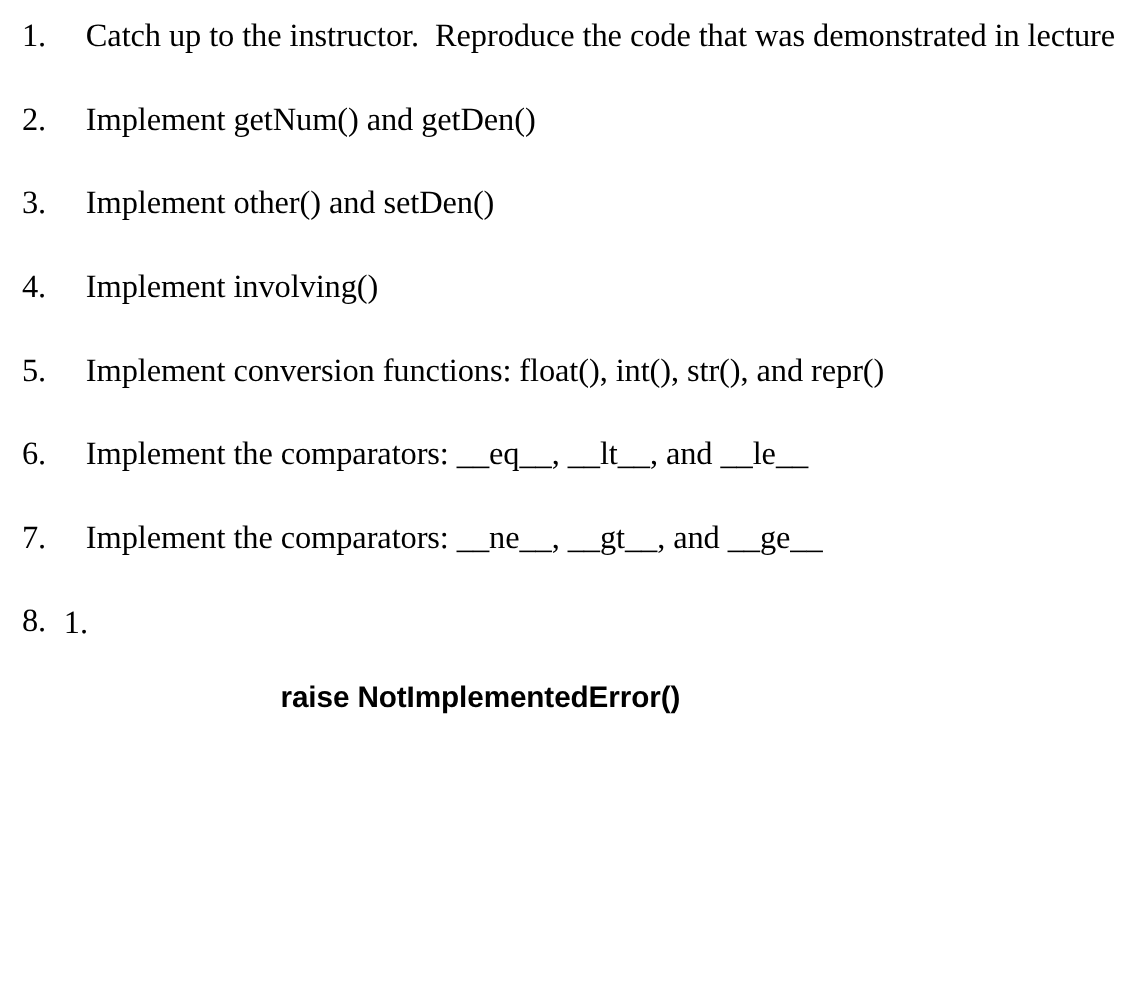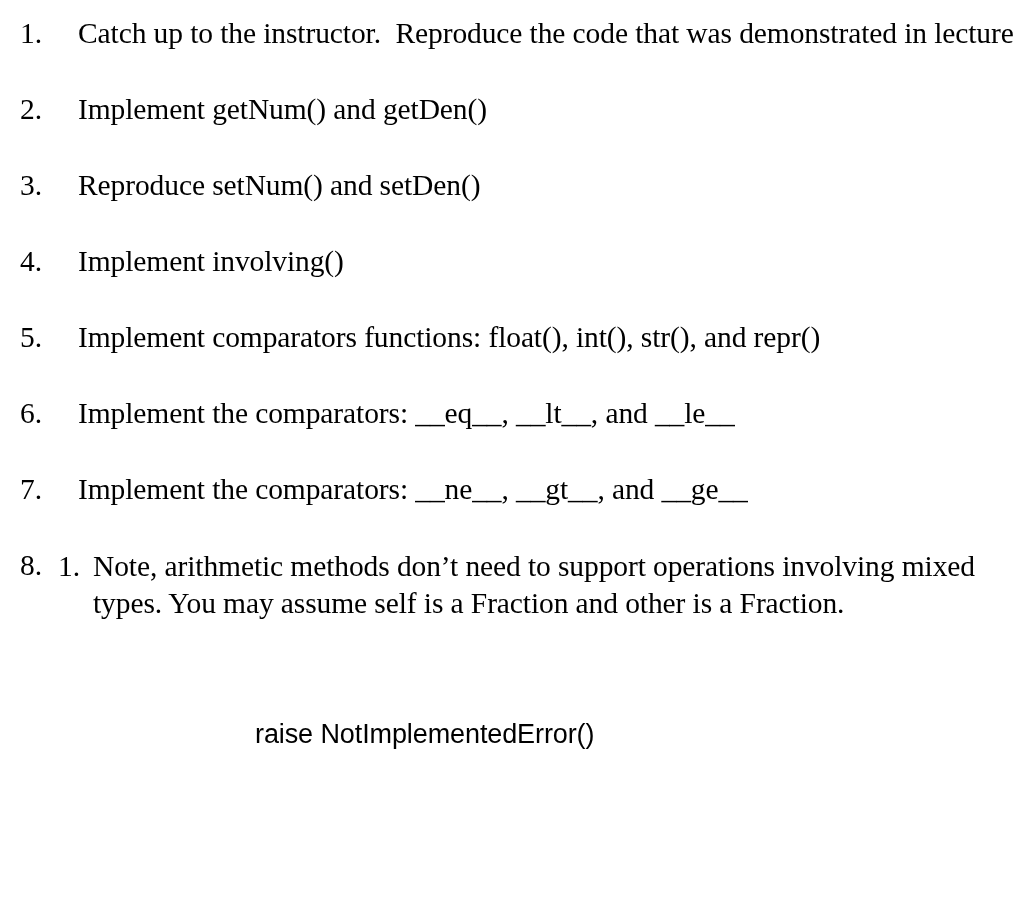--- a/index.html
+++ b/index.html
@@ -92,20 +92,21 @@
     font-family: "Liberation Sans", "DejaVu Sans", sans-serif;
     font-size: 27px;
     line-height: 1.28;
     color: #000000;
     margin: 26px 0 0 0;
     padding-left: 160px;
     white-space: pre;
   }
   .code-line-indent {
     padding-left: 37px;
+    font-weight: bold;
   }
 </style>
 </head>
 <body>
 
 <div class="page">
 
   <ol class="task-list">
 
     <li class="task-item gap-1">
@@ -113,50 +114,49 @@
       <span class="body">Catch up to the instructor.  Reproduce the code that was demonstrated in lecture</span>
     </li>
 
     <li class="task-item gap-2">
       <span class="marker">2.</span>
       <span class="body">Implement getNum() and getDen()</span>
     </li>
 
     <li class="task-item gap-3">
       <span class="marker">3.</span>
-      <span class="body">Reproduce setNum() and setDen()</span>
+      <span class="body">Implement other() and setDen()</span>
     </li>
 
     <li class="task-item gap-4">
       <span class="marker">4.</span>
       <span class="body">Implement involving()</span>
     </li>
 
     <li class="task-item gap-5">
       <span class="marker">5.</span>
-      <span class="body">Implement comparators functions: float(), int(), str(), and repr()</span>
+      <span class="body">Implement conversion functions: float(), int(), str(), and repr()</span>
     </li>
 
     <li class="task-item gap-6">
       <span class="marker">6.</span>
       <span class="body">Implement the comparators: __eq__, __lt__, and __le__</span>
     </li>
 
     <li class="task-item gap-7">
       <span class="marker">7.</span>
       <span class="body">Implement the comparators: __ne__, __gt__, and __ge__</span>
     </li>
 
     <li class="task-item gap-8">
       <span class="marker">8.</span>
 
       <ol class="sub-list">
         <li class="sub-item">
           <span class="marker">1.</span>
-          <span class="body">Note, arithmetic methods don’t need to support operations involving mixed types.  You may assume self is a Fraction and other is a Fraction.</span>
         </li>
       </ol>
 
       <div class="code-block">
         <div class="code-line-indent">raise NotImplementedError()</div>
       </div>
     </li>
 
   </ol>
 

